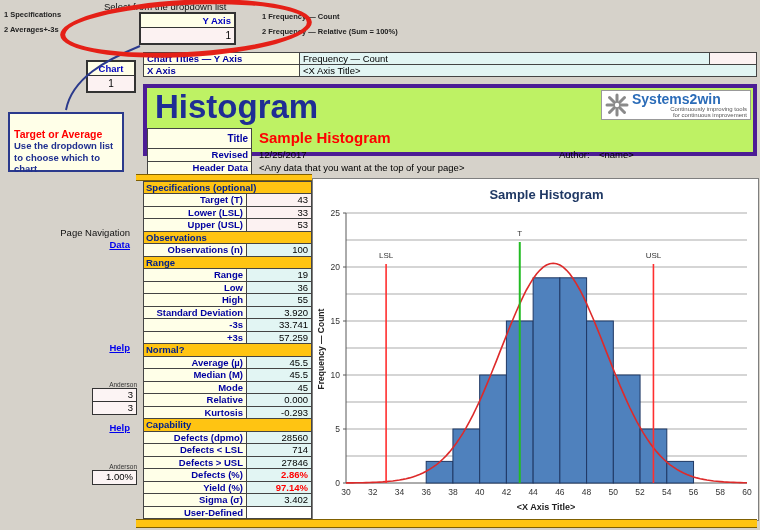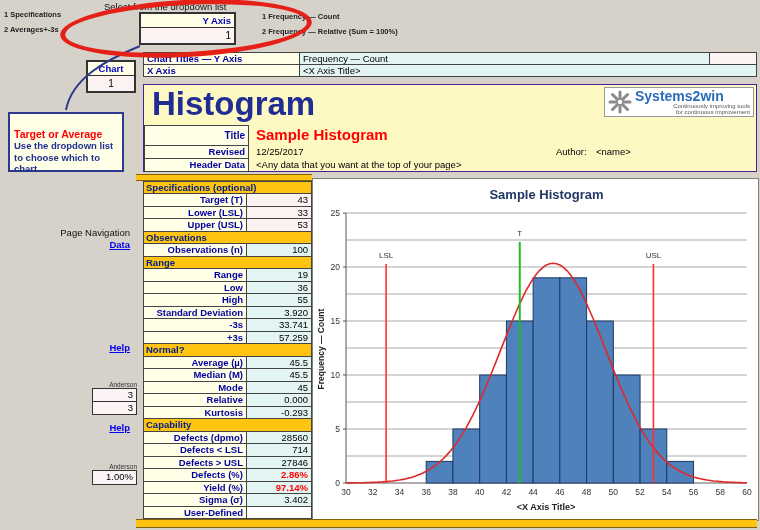--- a/index.html
+++ b/index.html
@@ -13,21 +13,21 @@
   .dd .hd{height:14px;line-height:14px;background:#FFFFE8;color:#0000C0;font-size:9.5px;font-weight:bold;border-bottom:1px solid #333;padding:0 3px;box-sizing:border-box;}
   .dd .vl{height:15px;line-height:15px;background:#FCF2F2;font-size:10px;color:#000;padding:0 3px;box-sizing:border-box;}
   .ctr{text-align:center;} .rgt{text-align:right;}
   
   #ellipse{left:60px;top:0px;width:252px;height:57px;border:5px solid #E52017;border-radius:50%;transform:rotate(-3deg);z-index:30;pointer-events:none;background:transparent;}
   
   .lblcell{background:#FFFFE8;color:#0000A0;font-size:9.5px;font-weight:bold;text-align:left;padding:0 3px;border:1px solid #444;line-height:11px;}
   .cyancell{background:#E2F5F3;color:#000;font-size:9.5px;text-align:left;padding:0 3px;border:1px solid #444;line-height:11px;}
   .pinkcell{background:#FCF2F2;border:1px solid #444;}
   
-  #hdrblock{left:143px;top:84px;width:614px;height:88px;background:#fef9c3;border:1px solid #4c1d95;}
+  #hdrblock{left:143px;top:84px;width:614px;height:72px;background:#bef264;border:4px solid #4c1d95;}
   #apptitle{left:8px;top:0px;font-size:33px;font-weight:bold;color:#1F2D94;letter-spacing:0px;}
   #logo{right:2px;top:2px;width:150px;height:30px;background:#fff;border:1px solid #999;display:flex;align-items:center;padding:1px 3px;}
   #logo .ltxt{display:flex;flex-direction:column;align-items:flex-end;margin-left:3px;flex:1;}
   #logo .lname{font-size:14px;font-weight:bold;color:#2B6CB8;line-height:14px;align-self:flex-start;}
   #logo .ltag{font-size:6px;color:#555;line-height:6.5px;}
   .hrow-lbl{background:#FFFFE8;color:#0000A0;font-weight:bold;text-align:right;border:1px solid #444;padding:0 3px;}
   
   #notebox{left:8px;top:112px;width:116px;height:60px;background:#FFFFE8;border:2px solid #2B3A8C;padding:14px 4px;z-index:5;}
   #notebox .nt{color:#FF0000;font-weight:bold;font-size:10.5px;line-height:12px;}
   #notebox .nb{color:#1F2F8F;font-weight:bold;font-size:9.5px;line-height:11.5px;}

